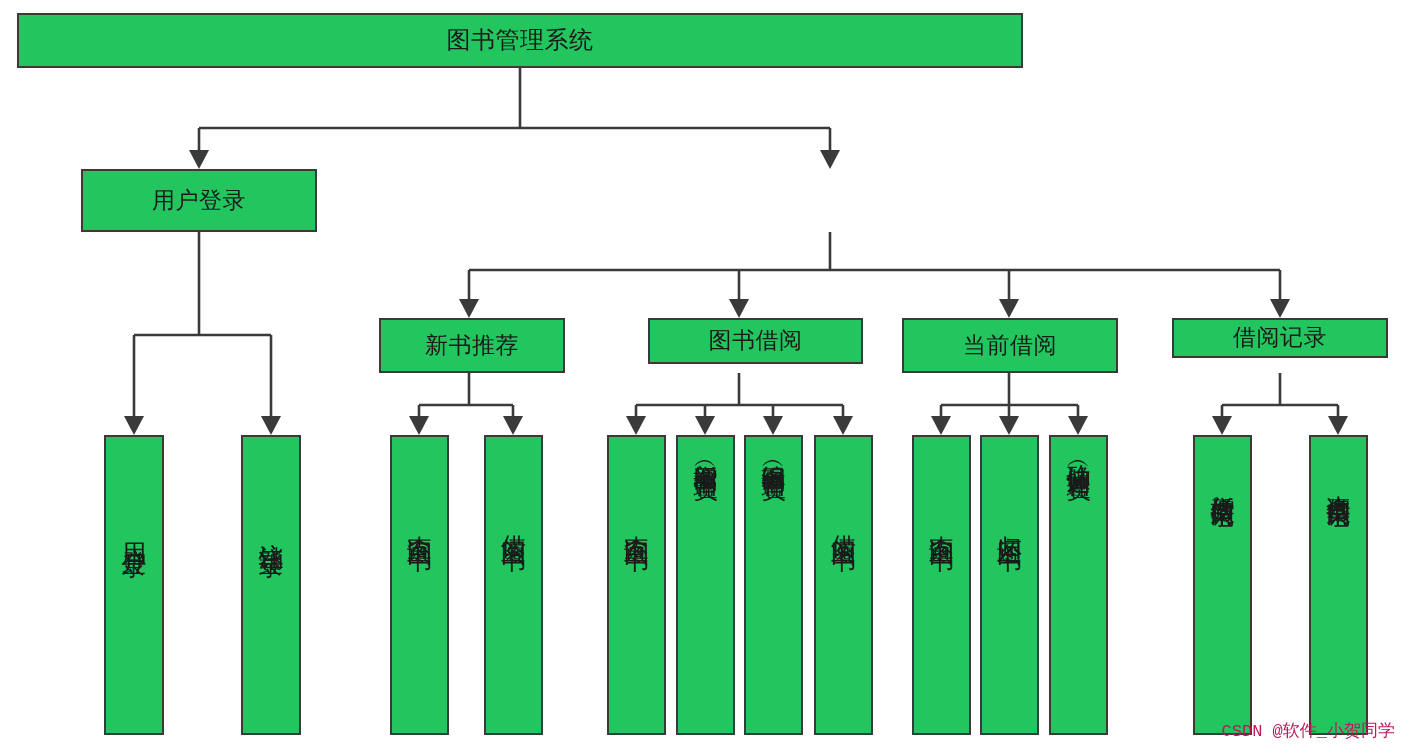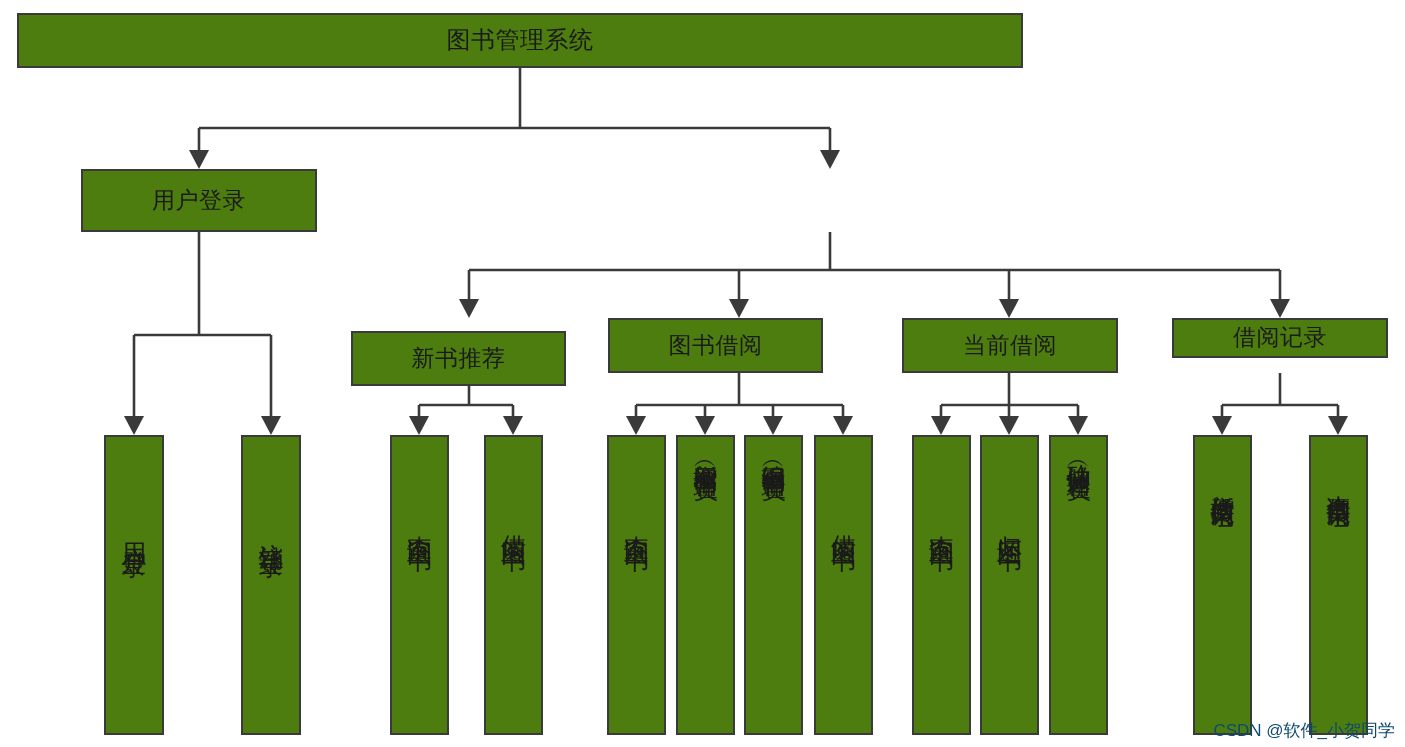--- a/index.html
+++ b/index.html
@@ -10,21 +10,21 @@
     font-family:"DejaVu Sans","Liberation Sans",sans-serif;
     overflow:hidden;
     position:relative;
   }
   #diagram{
     position:absolute;left:0;top:0;width:1405px;height:747px;
   }
   .node{
     position:absolute;
     box-sizing:border-box;
-    background:#4d7c0f;
+    background:#22c55e;
     border:2px solid #3a3a3a;
     display:flex;
     align-items:center;
     justify-content:center;
     color:#1a1a1a;
   }
   .node-label{
     display:block;
     text-align:center;
     letter-spacing:0.5px;
@@ -52,22 +52,22 @@
   }
   .node.vert.tall .node-label{
     font-size:24px;
     letter-spacing:2px;
   }
   .watermark{
     position:absolute;
     right:10px;
     bottom:5px;
     font-size:17px;
-    color:#0c4a6e;
-    font-family:Liberation Sans, sans-serif;
+    color:#be185d;
+    font-family:Liberation Mono, monospace;
     white-space:nowrap;
     pointer-events:none;
   }
   svg.links{
     position:absolute;left:0;top:0;width:1405px;height:747px;
     pointer-events:none;
   }
   svg.links path, svg.links line{
     stroke:#3a3a3a;
     stroke-width:2.6;
@@ -146,24 +146,24 @@
   </svg>
 
   <div class="node horiz root" style="left:17px;top:13px;width:1006px;height:55px;">
     <span class="node-label">图书管理系统</span>
   </div>
 
   <div class="node horiz" style="left:81px;top:169px;width:236px;height:63px;">
     <span class="node-label">用户登录</span>
   </div>
 
-  <div class="node horiz" style="left:351px;top:318px;width:215px;height:55px;margin-top:13px;">
+  <div class="node horiz" style="left:379px;top:318px;width:186px;height:55px;">
     <span class="node-label">新书推荐</span>
   </div>
-  <div class="node horiz" style="left:608px;top:318px;width:215px;height:55px;">
+  <div class="node horiz" style="left:648px;top:318px;width:215px;height:46px;">
     <span class="node-label">图书借阅</span>
   </div>
   <div class="node horiz" style="left:902px;top:318px;width:216px;height:55px;">
     <span class="node-label">当前借阅</span>
   </div>
   <div class="node horiz" style="left:1172px;top:318px;width:216px;height:40px;">
     <span class="node-label">借阅记录</span>
   </div>
 
   <div class="node vert" style="left:104px;top:435px;width:60px;height:300px;padding-top:86px;">

